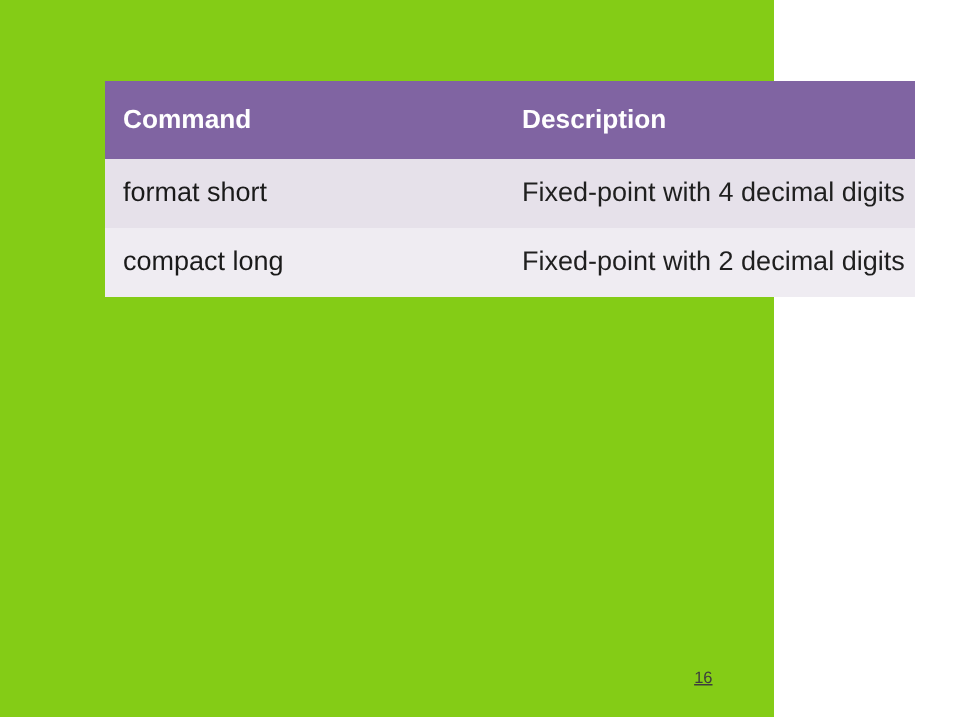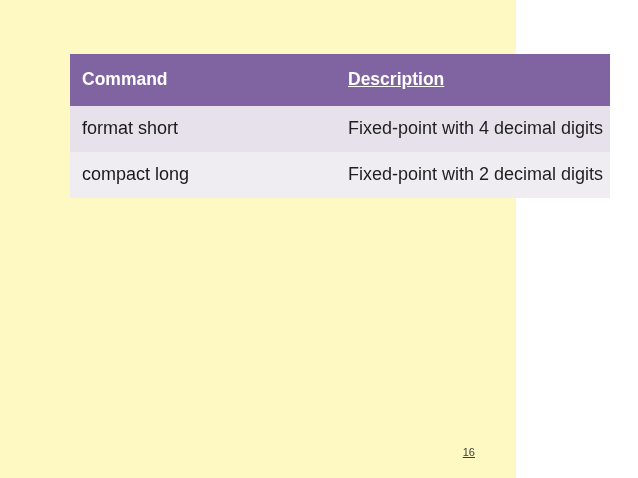--- a/index.html
+++ b/index.html
@@ -13,21 +13,21 @@
     font-family: "Liberation Sans", sans-serif;
     position: relative;
     overflow: hidden;
   }
   .slide {
     position: absolute;
     left: 0;
     top: 0;
     width: 516px;
     height: 478px;
-    background: #fef9c3;
+    background: #84cc16;
   }
   .table-wrap {
     position: absolute;
     left: 70px;
     top: 54px;
     width: 540px;
   }
   table.cmd-table {
     border-collapse: collapse;
     width: 540px;
@@ -66,21 +66,20 @@
     padding-left: 12px;
   }
   table.cmd-table tbody tr td + td {
     padding-left: 10px;
   }
   table.cmd-table thead th:first-child {
     padding-left: 12px;
   }
   table.cmd-table thead th + th {
     padding-left: 10px;
-    text-decoration: underline;
   }
   .row-tall td {
     padding-bottom: 28px;
   }
   .page-number {
     position: absolute;
     right: 41px;
     top: 446px;
     font-size: 11px;
     color: #3d3d3d;

